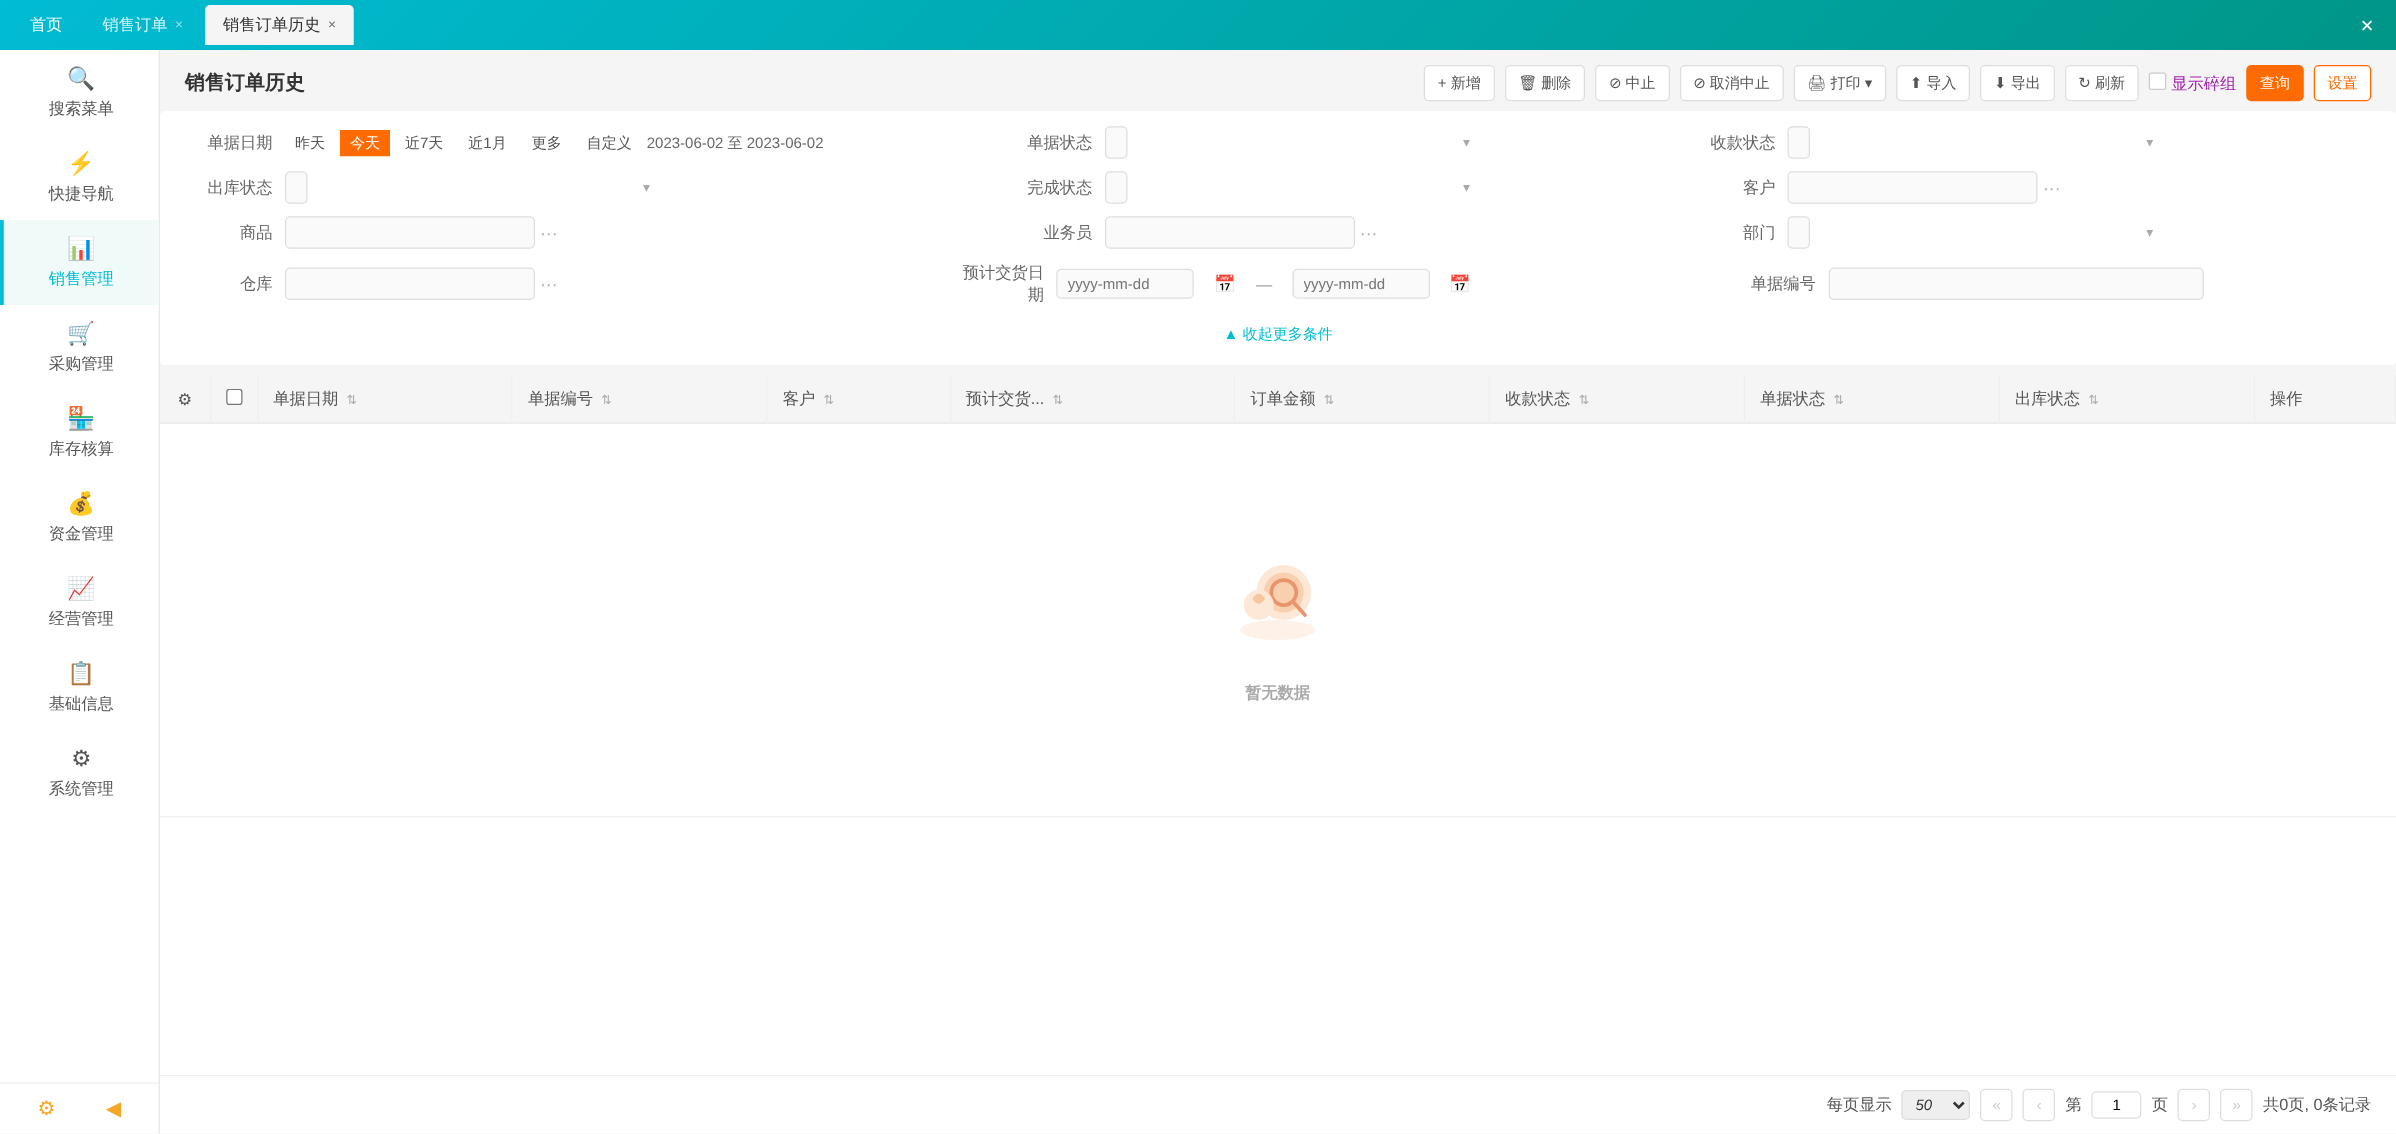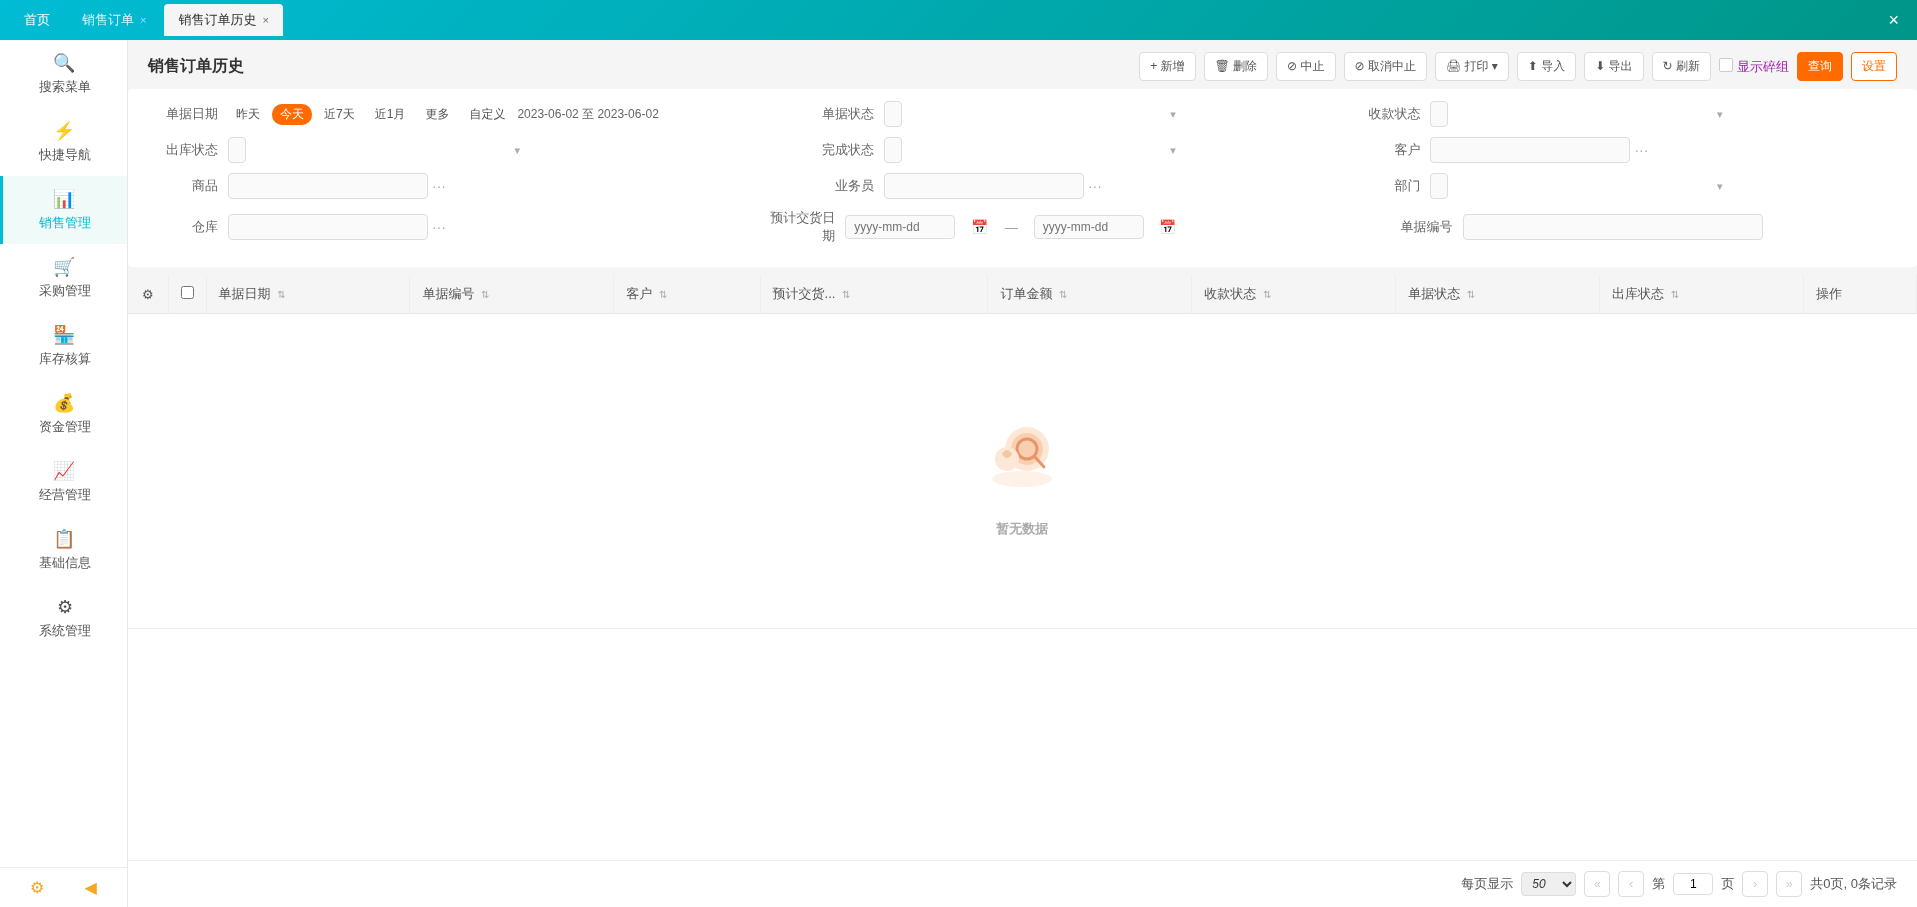--- a/index.html
+++ b/index.html
@@ -188,21 +188,21 @@
     }
     .date-btn {
       padding: 2px 8px;
       border-radius: 3px;
       cursor: pointer;
       font-size: 12px;
       color: #555;
       border: none;
       background: transparent;
     }
-    .date-btn.active { background: #ff6b00; color: white; border-radius: 10px; padding: 2px 8px; }
+    .date-btn.active { background: #ff6b00; color: white; border-radius: 0; padding: 2px 8px; }
     .date-display {
       font-size: 12px;
       color: #666;
       margin-left: 4px;
     }
     .select-wrapper {
       position: relative;
       flex: 1;
       max-width: 300px;
     }
@@ -528,20 +528,21 @@
             <input class="date-picker-input" placeholder="yyyy-mm-dd" style="">
             <span class="calendar-icon">📅</span>
           </div>
         </div>
         <div class="filter-cell" style="flex:1">
           <span class="filter-label">单据编号</span>
           <input class="filter-input" style="">
         </div>
       </div>
 
+      <div class="collapse-row">▲ 收起更多条件</div>
     </div>
 
     <div class="table-area">
       <table>
         <thead>
           <tr>
             <th class="settings-col">⚙</th>
             <th class="checkbox-col">
               <input type="checkbox" style="">
             </th>

